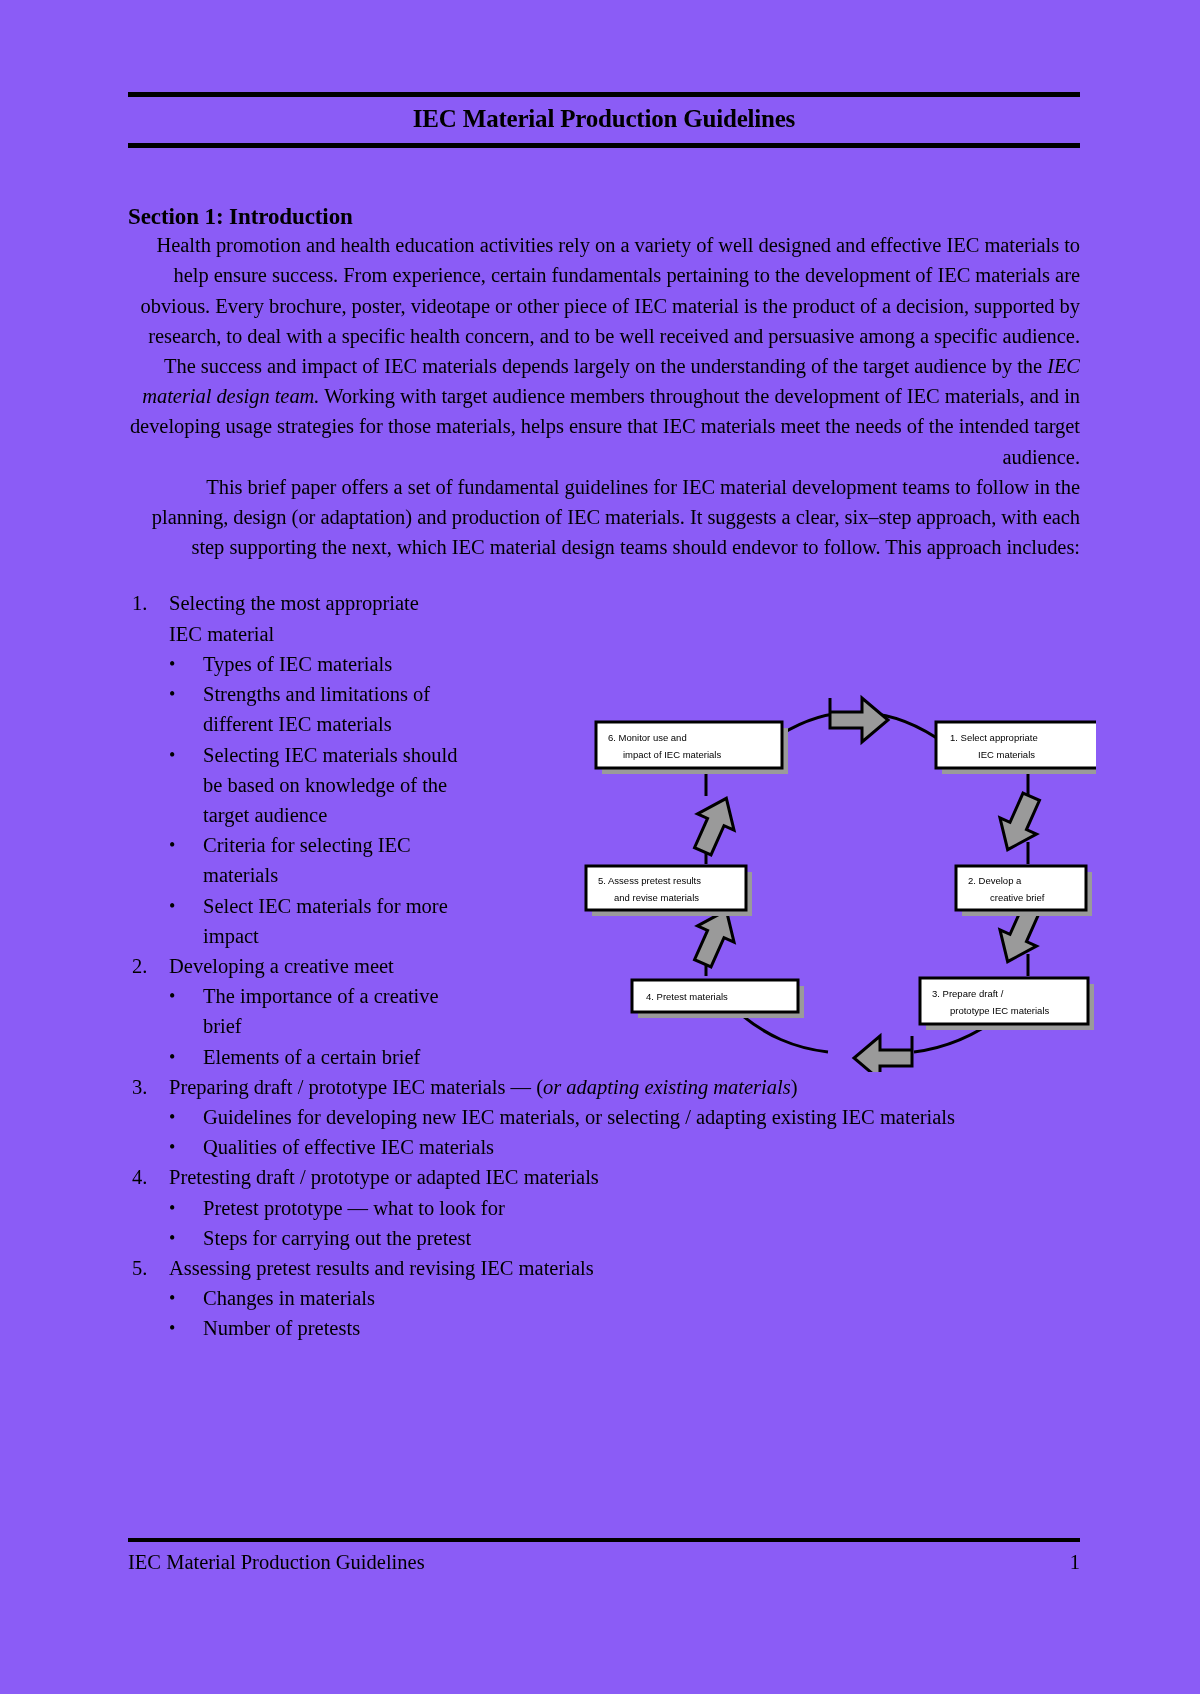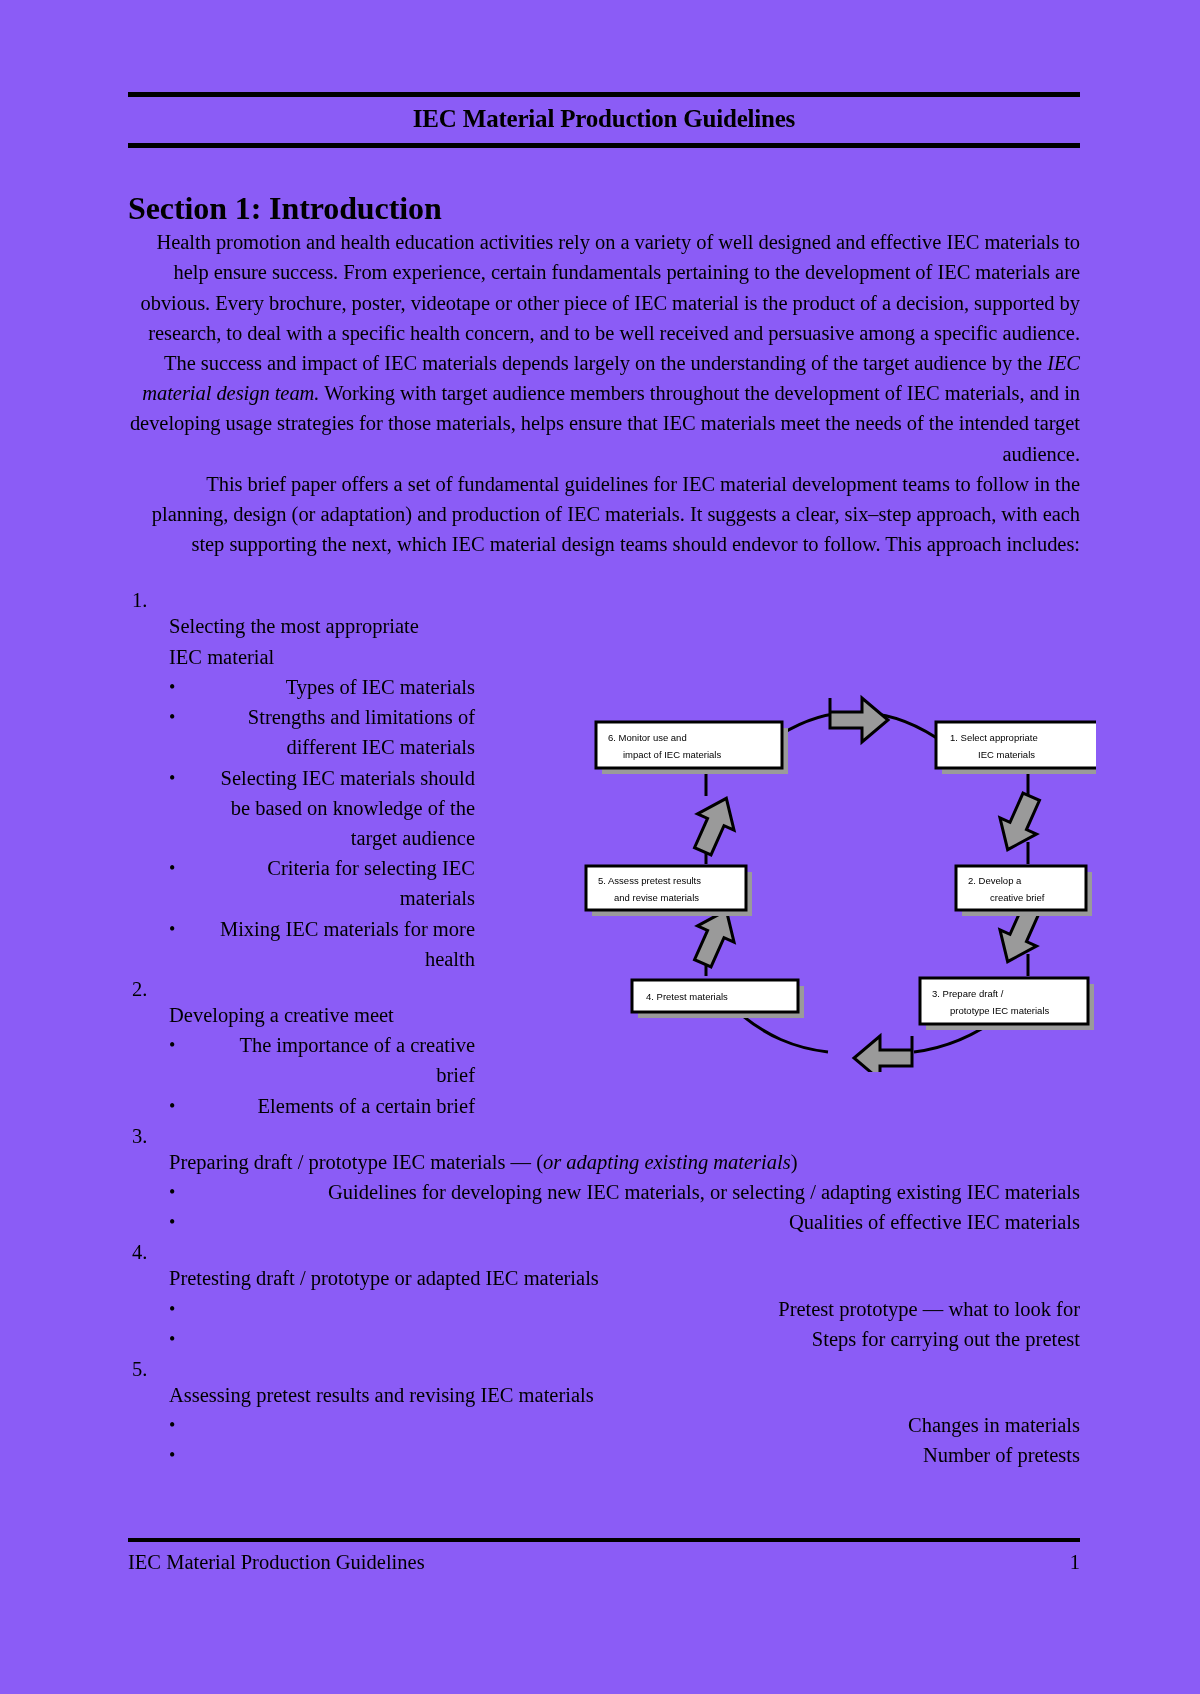--- a/index.html
+++ b/index.html
@@ -47,23 +47,23 @@
     font-size: 25px;
     font-weight: bold;
     letter-spacing: -0.2px;
     line-height: 1.25;
     padding: 4px 0 6px 0;
     font-family: "Liberation Serif", "DejaVu Serif", serif;
   }
 
   
   .section-heading {
-    font-size: 32px;
+    font-size: 23px;
     font-weight: bold;
-    margin-top: 42px;
+    margin-top: 56px;
     margin-bottom: 0;
     letter-spacing: -0.1px;
   }
 
   
   p.body {
     font-size: 20.5px;
     line-height: 30.2px;
     margin: 0;
     text-align: right;
@@ -87,39 +87,37 @@
   }
   .num-item > .marker {
     width: 41px;
     flex: 0 0 41px;
     text-align: left;
     padding-left: 4px;
     box-sizing: border-box;
   }
   .num-item > .txt {
     flex: 1 1 auto;
-    margin-top: 26px;
   }
   .bullet-item {
     display: flex;
     align-items: flex-start;
     font-size: 20.5px;
     line-height: 30.2px;
     padding-left: 41px;
   }
   .bullet-item > .dot {
     width: 34px;
     flex: 0 0 34px;
     box-sizing: border-box;
     font-size: 18px;
     line-height: 30.2px;
   }
   .bullet-item > .txt {
     flex: 1 1 auto;
-    text-align: right;
   }
   
   .narrow .num-item > .txt,
   .narrow .bullet-item > .txt {
     max-width: 272px;
   }
 
   
   .diagram {
     position: absolute;
@@ -196,21 +194,21 @@
         <div class="bullet-item">
           <span class="dot">•</span>
           <span class="txt">Selecting IEC materials should be based on knowledge of the target audience</span>
         </div>
         <div class="bullet-item">
           <span class="dot">•</span>
           <span class="txt">Criteria for selecting IEC materials</span>
         </div>
         <div class="bullet-item">
           <span class="dot">•</span>
-          <span class="txt">Mixing IEC materials for more health</span>
+          <span class="txt">Select IEC materials for more impact</span>
         </div>
       </div>
 
       <div class="narrow">
         <div class="num-item">
           <span class="marker">2.</span>
           <span class="txt">Developing a creative meet</span>
         </div>
         <div class="bullet-item">
           <span class="dot">•</span>

